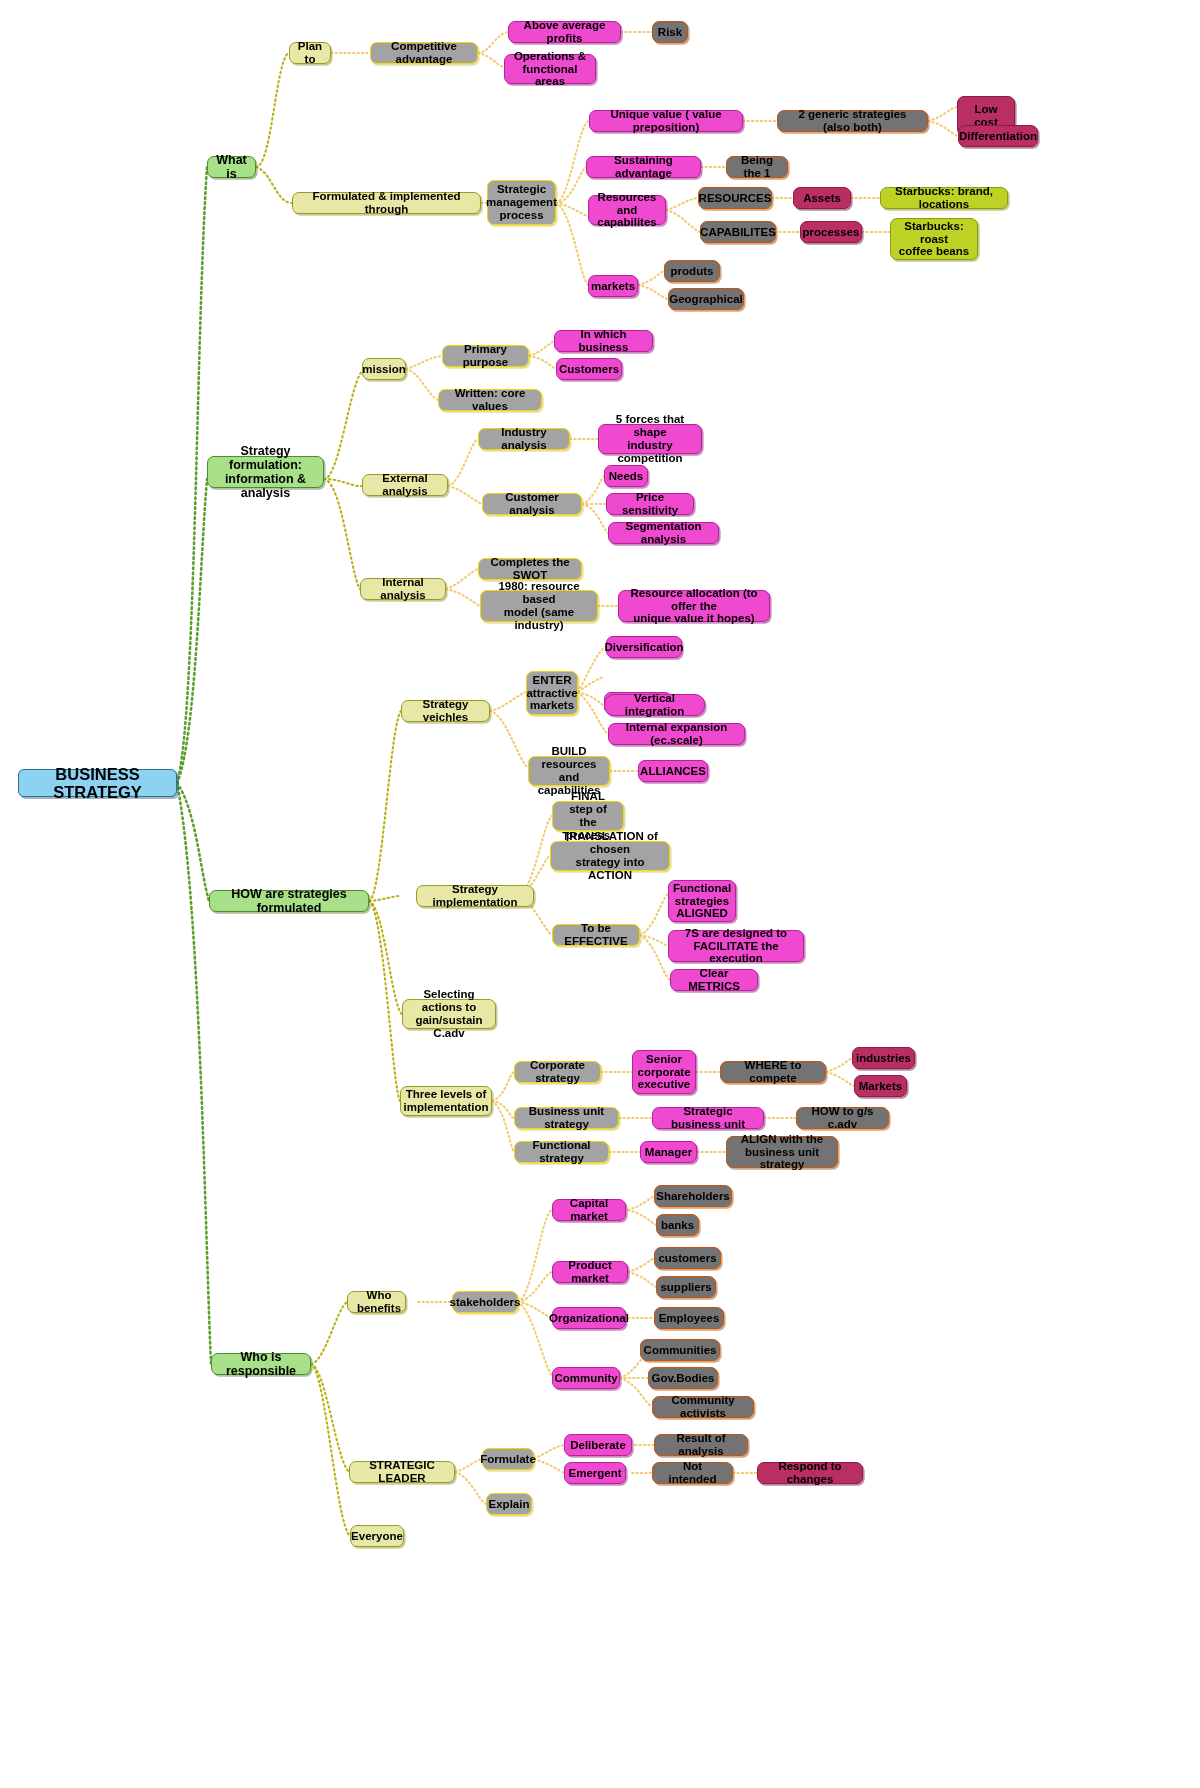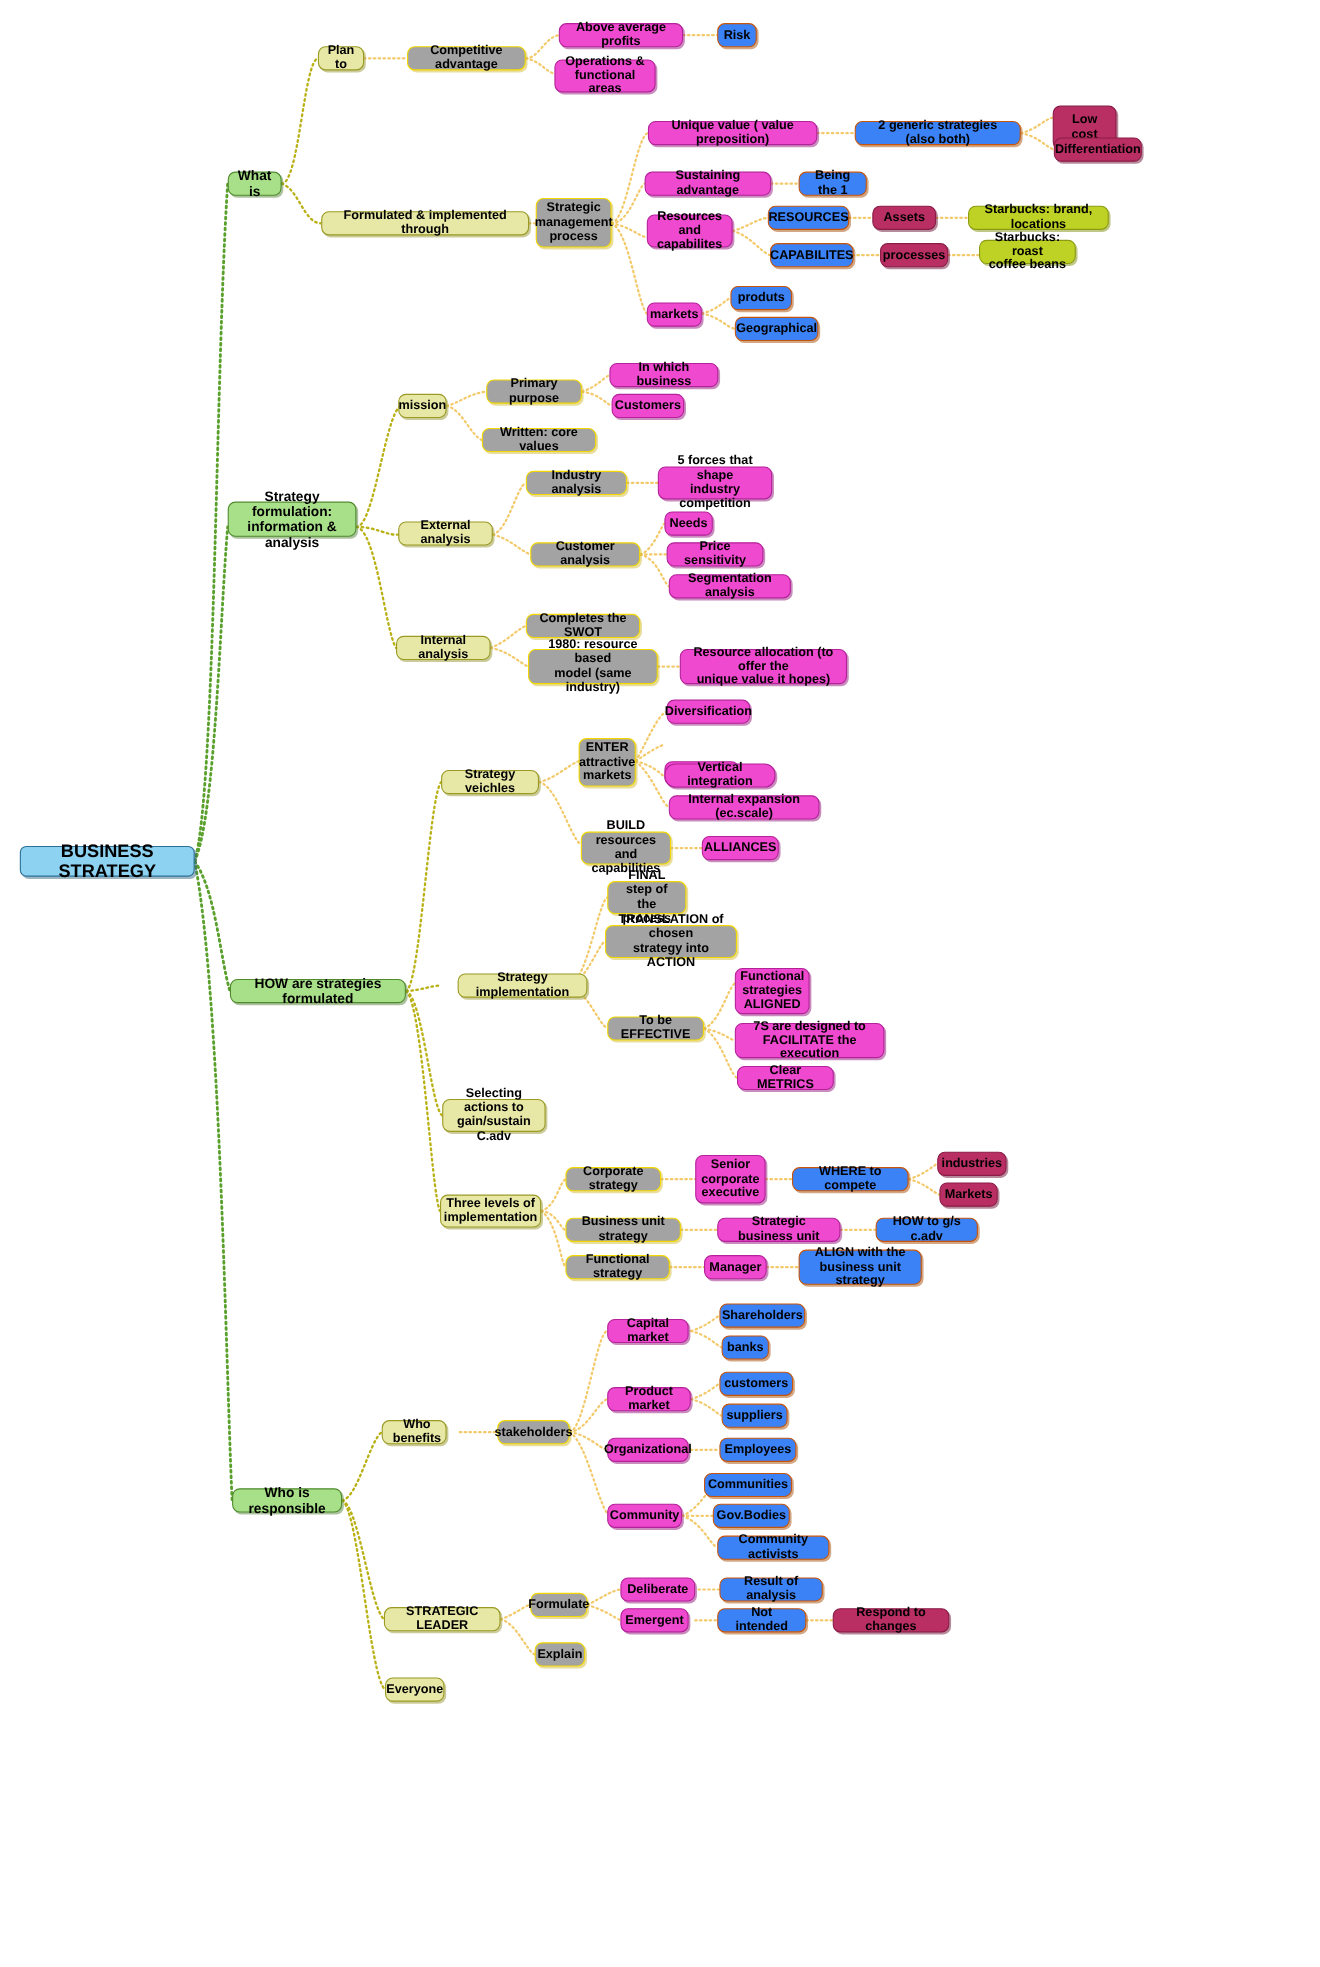--- a/index.html
+++ b/index.html
@@ -65,21 +65,21 @@
     box-shadow:1.6px 1.8px 0 rgba(200,175,20,.42);
   }
   .n-magenta{
     background:#ef49cf;
     border:1.4px solid #b4229a;
     color:#000;
     font-size:11.5px;
     box-shadow:1.6px 1.8px 0 rgba(150,25,125,.5);
   }
   .n-orange{
-    background:#3b82f6;
+    background:#737373;
     border:1.4px solid #c6550b;
     color:#000;
     font-size:11.5px;
     box-shadow:1.6px 1.8px 0 rgba(170,80,10,.5);
   }
   .n-maroon{
     background:#ba2f63;
     border:1.4px solid #8a1c46;
     color:#000;
     font-size:11.5px;
@@ -248,21 +248,21 @@
   <div class="node n-magenta" style="left:586px;top:156px;width:115px;height:22px;">Sustaining advantage</div>
   <div class="node n-orange" style="left:726px;top:156px;width:62px;height:22px;">Being the 1</div>
 
   <div class="node n-magenta" style="left:588px;top:195px;width:78px;height:30px;">Resources and
 capabilites</div>
   <div class="node n-orange" style="left:698px;top:187px;width:74px;height:22px;">RESOURCES</div>
   <div class="node n-maroon" style="left:793px;top:187px;width:58px;height:22px;">Assets</div>
   <div class="node n-lime" style="left:880px;top:187px;width:128px;height:22px;">Starbucks: brand, locations</div>
   <div class="node n-orange" style="left:700px;top:221px;width:76px;height:22px;">CAPABILITES</div>
   <div class="node n-maroon" style="left:800px;top:221px;width:62px;height:22px;">processes</div>
-  <div class="node n-lime" style="left:890px;top:218px;width:88px;height:22px;">Starbucks: roast
+  <div class="node n-lime" style="left:890px;top:218px;width:88px;height:42px;">Starbucks: roast
 coffee beans</div>
 
   <div class="node n-magenta" style="left:588px;top:275px;width:50px;height:22px;">markets</div>
   <div class="node n-orange" style="left:664px;top:260px;width:56px;height:22px;">produts</div>
   <div class="node n-orange" style="left:668px;top:288px;width:76px;height:22px;">Geographical</div>
 
   <div class="node n-green" style="left:207px;top:456px;width:117px;height:32px;">Strategy formulation:
 information &amp; analysis</div>
 
   <div class="node n-olive" style="left:362px;top:358px;width:44px;height:22px;">mission</div>

